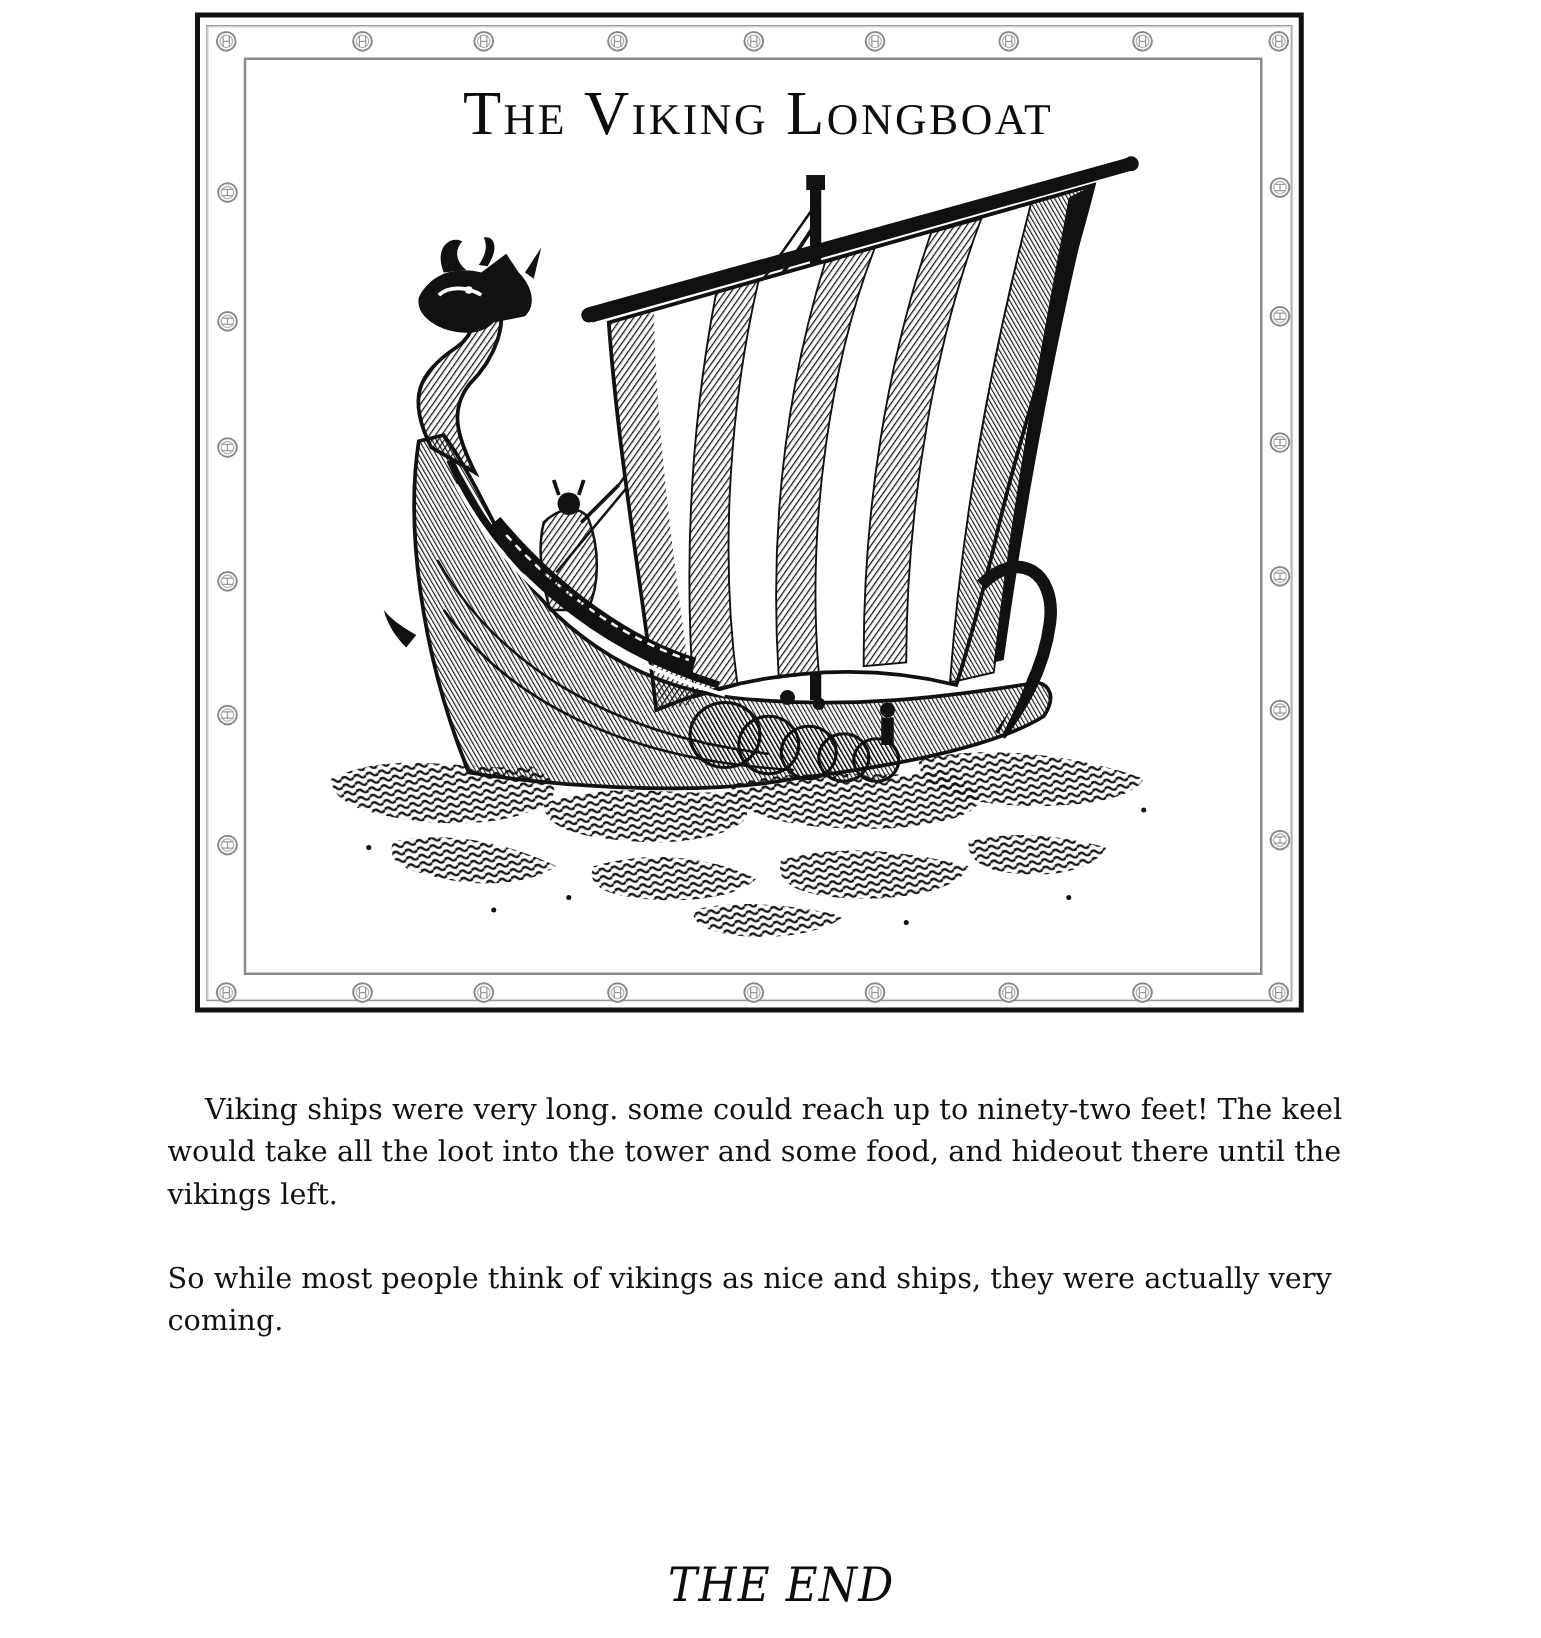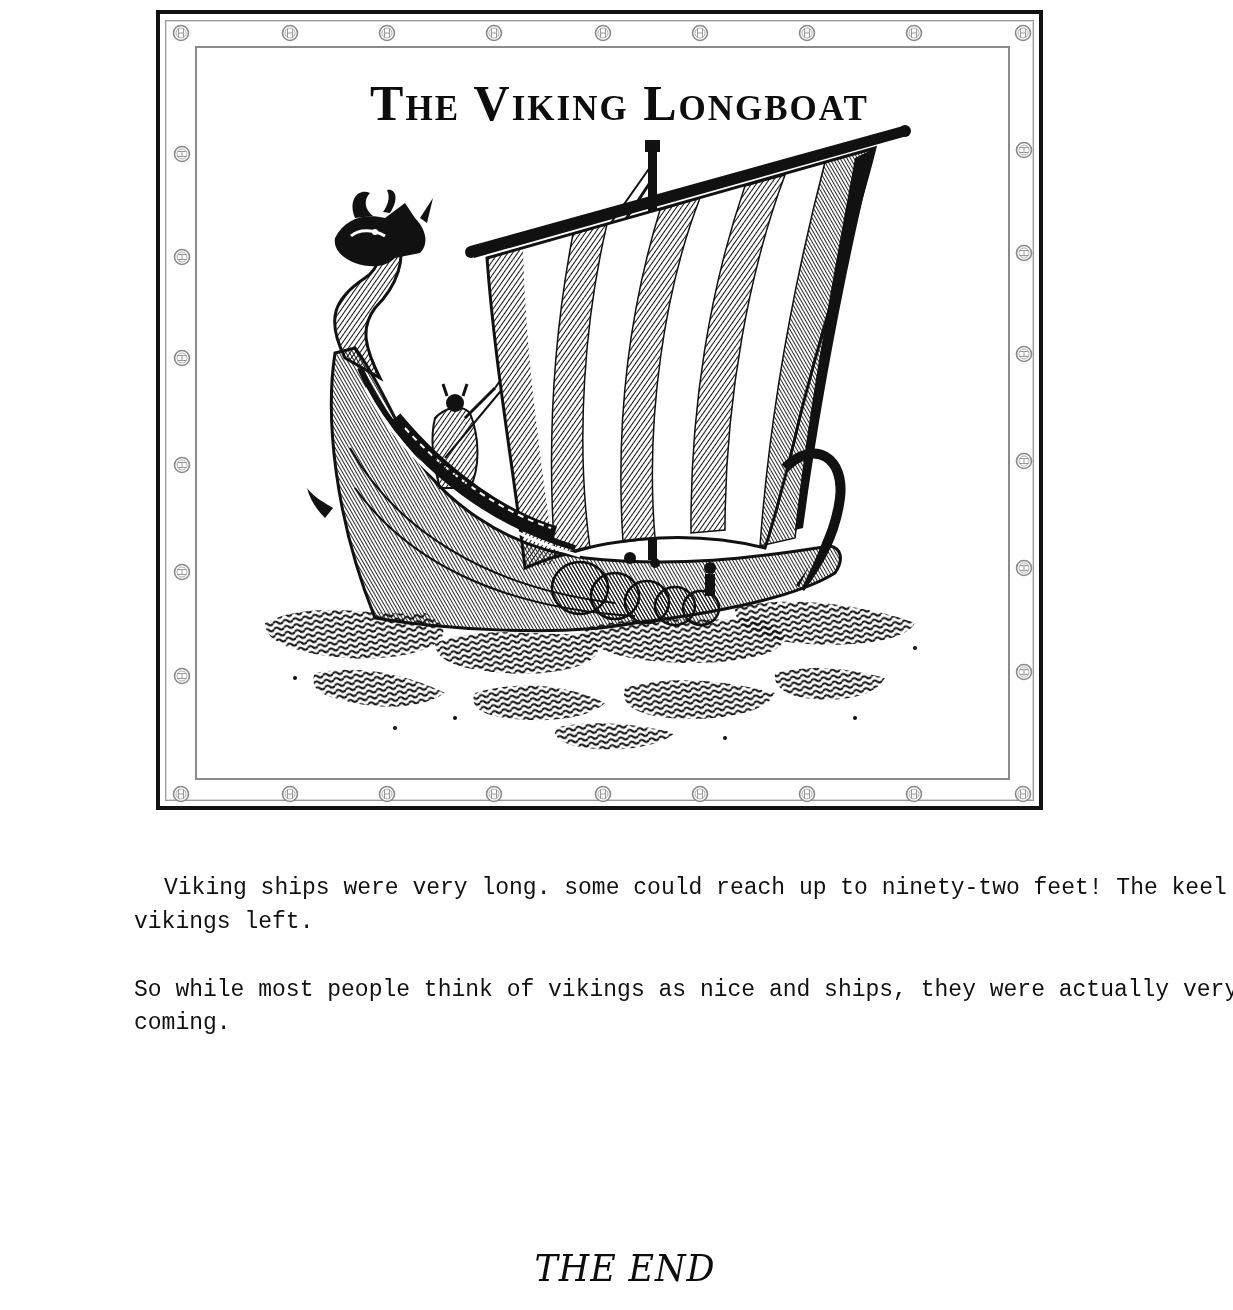--- a/index.html
+++ b/index.html
@@ -56,23 +56,23 @@
       position: absolute;
       left: 195px;
       top: 56px;
       width: 815px;
       text-align: center;
       font-family: "Liberation Serif", "DejaVu Serif", serif;
       font-size: 50px;
       letter-spacing: 2px;
       font-variant: small-caps;
       color: #0d0d0d;
-      font-weight: bold;
+      font-weight: normal;
       line-height: 60px;
-      margin: 17px;
+      margin: 4px;
     }
     .illustration {
       position: absolute;
       left: 255px;
       top: 118px;
       width: 690px;
       height: 650px;
     }
     
     .body-text {
@@ -80,21 +80,20 @@
       left: 134px;
       top: 872px;
       width: 980px;
       font-size: 23px;
       line-height: 33.8px;
       color: #111111;
     }
     .body-text .line {
       display: block;
       white-space: pre;
-      font-family: Liberation Mono, monospace;
     }
     .para-indent { padding-left: 30px; }
     .para-gap { height: 34px; }
     .the-end {
       position: absolute;
       left: 0;
       top: 1246px;
       width: 1250px;
       text-align: center;
       font-family: "DejaVu Serif", serif;
@@ -482,20 +481,21 @@
       <circle cx="600" cy="600" r="2"></circle>
         <circle cx="140" cy="610" r="2"></circle>
         <circle cx="660" cy="530" r="2"></circle>
     </g>
   </svg>
 </div>
 
 <div class="body-text">
   <div>
     <span class="line para-indent">Viking ships were very long. some could reach up to ninety-two feet! The keel</span>
+    <span class="line">would take all the loot into the tower and some food, and hideout there until the</span>
     <span class="line">vikings left.</span>
   </div>
   <div class="para-gap"></div>
   <div>
     <span class="line">So while most people think of vikings as nice and ships, they were actually very</span>
     <span class="line">coming.</span>
   </div>
 </div>
 
 <div class="the-end">THE END</div>

